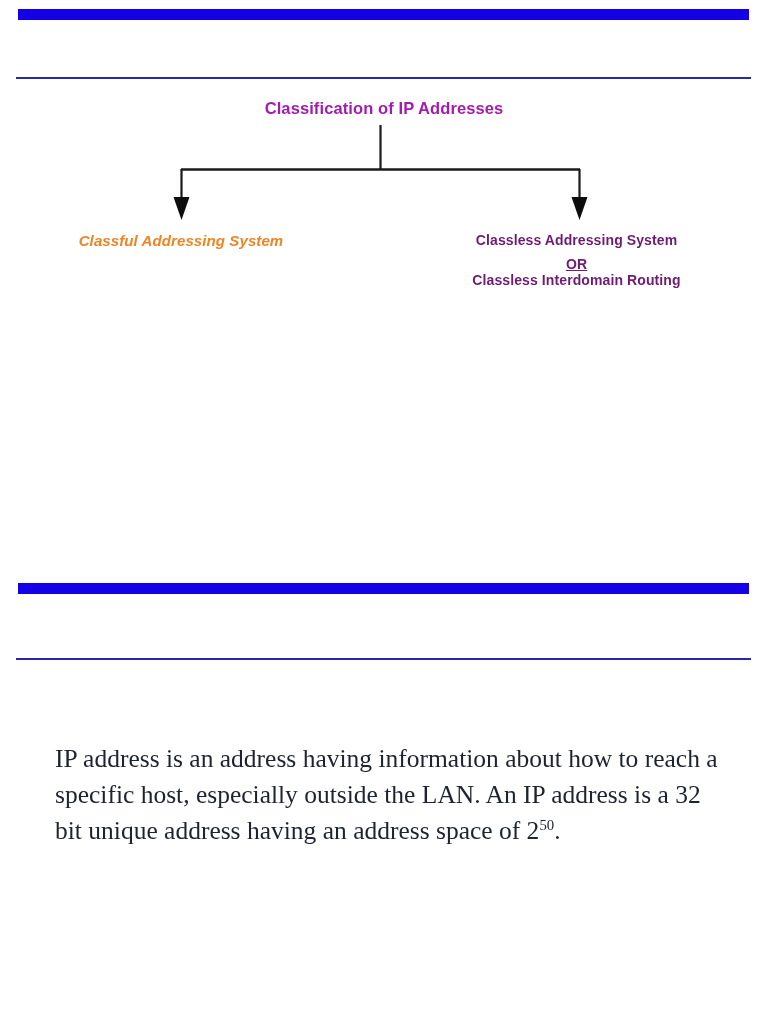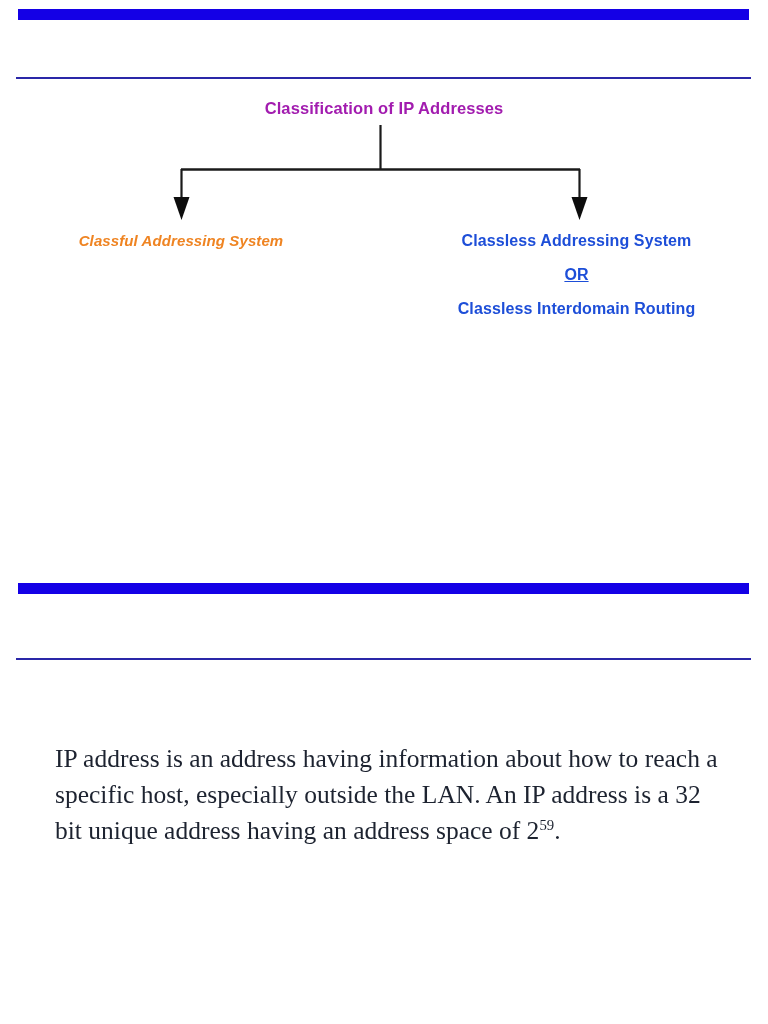--- a/index.html
+++ b/index.html
@@ -93,28 +93,28 @@
   }
 
   .branch-right-wrap {
     position: absolute;
     top: 155px;
     left: 394px;
     width: 365px;
     text-align: center;
   }
   .branch-right-wrap .branch-line {
-    font-size: 16px;
+    font-size: 14px;
     font-weight: bold;
-    color: #1d4ed8;
+    color: #701a75;
     letter-spacing: 0.1px;
     white-space: nowrap;
   }
-  .branch-right-wrap .line-or   { margin-top: 16px; text-decoration: underline; }
-  .branch-right-wrap .line-cidr { margin-top: 16px; }
+  .branch-right-wrap .line-or   { margin-top: 8px; text-decoration: underline; }
+  .branch-right-wrap .line-cidr { }
 
   
   .slide-two {
     position: absolute;
     top: 658px;
     left: 0;
     width: 768px;
     height: 366px;
   }
 
@@ -169,16 +169,16 @@
       <div class="branch-line line-cidr">Classless Interdomain Routing</div>
     </div>
 
   </div>
 
   <div class="rule-thick middle"></div>
 
   <div class="rule-thin two"></div>
 
   <div class="slide-two">
-    <p class="body-paragraph"><span>IP address is an address having information about how to reach a specific host, especially outside the LAN. An IP address is a 32 bit unique address having an address space of 2</span><sup>59</sup><span>.</span></p>
+    <p class="body-paragraph"><span>IP address is an address having information about how to reach a specific host, especially outside the LAN. An IP address is a 32 bit unique address having an address space of 2</span><sup>50</sup><span>.</span></p>
   </div>
 
 </div>
 
 </body></html>

